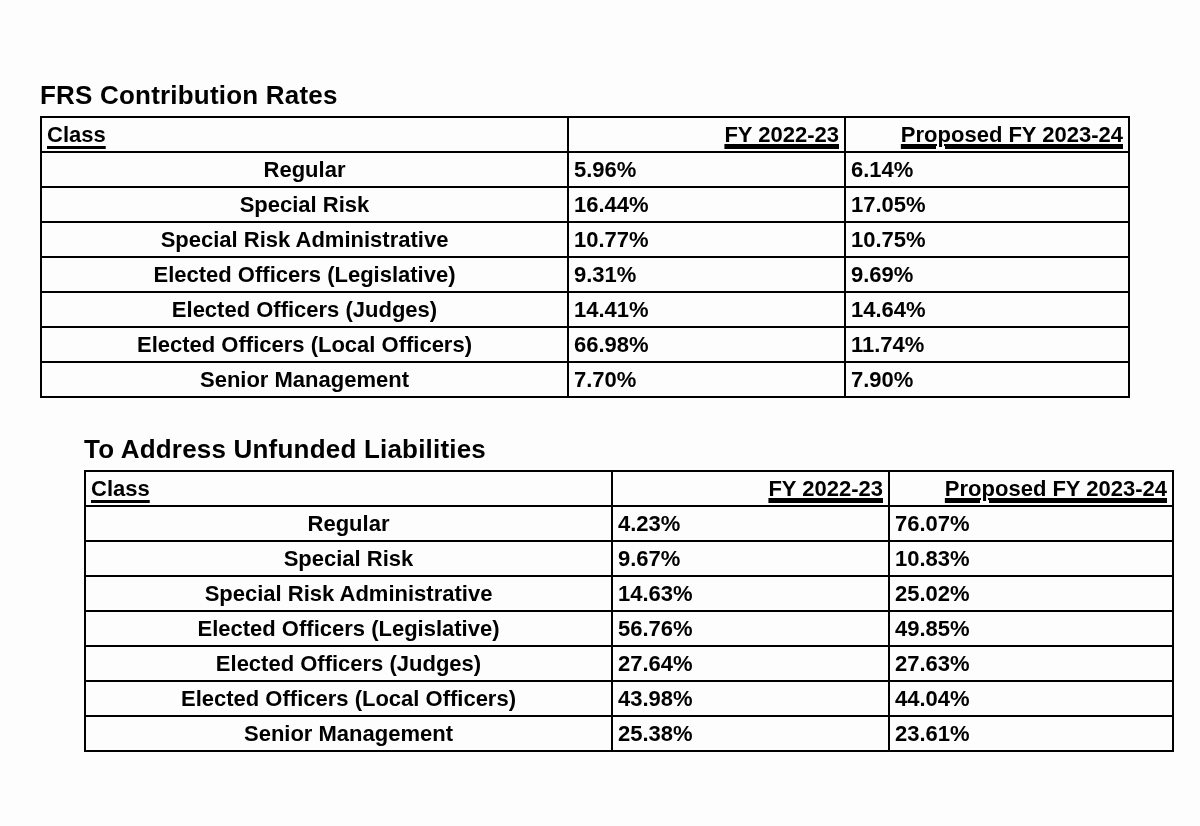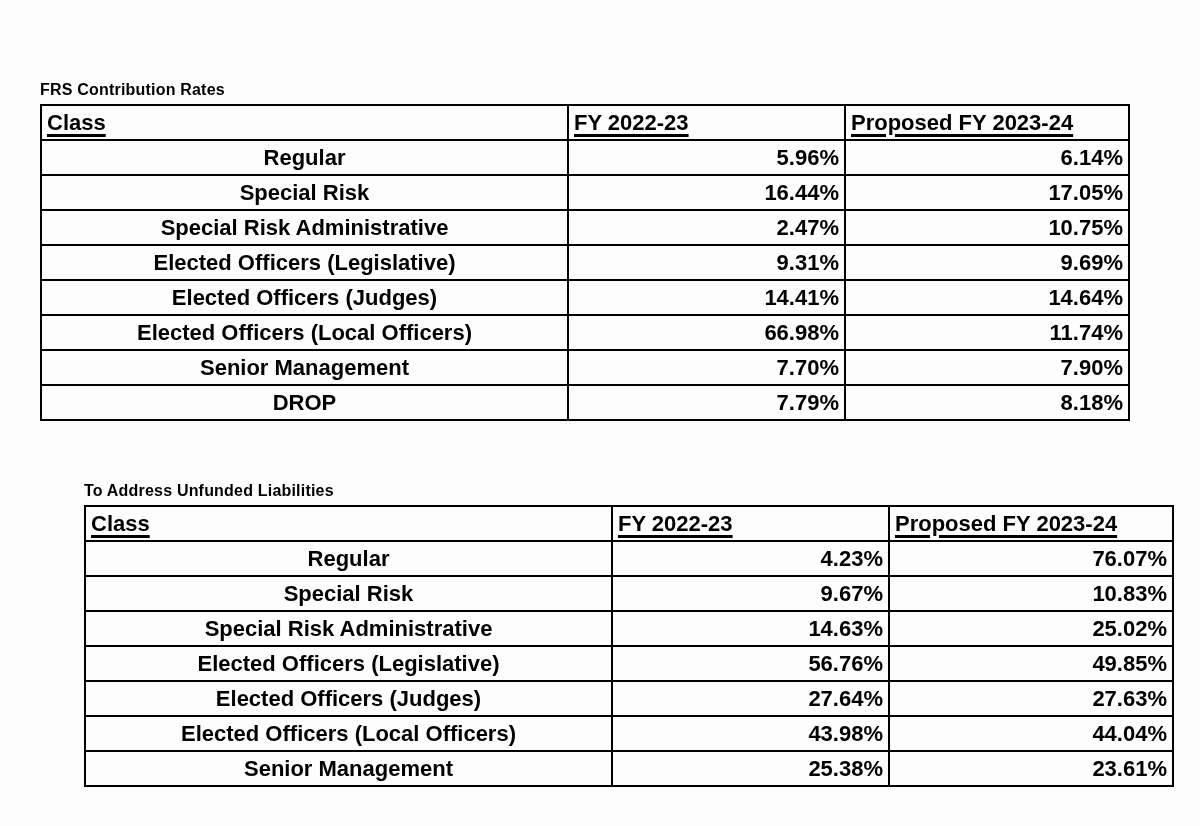--- a/index.html
+++ b/index.html
@@ -6,21 +6,21 @@
   html, body {
     width: 1200px; height: 826px;
     background: #fdfdfd;
     color: #000;
     font-family: "Liberation Sans", sans-serif;
     overflow: hidden;
   }
   .page { padding: 80px 0 0 40px; }
 
   .section-title {
-    font-size: 16px;
+    font-size: 26px;
     font-weight: bold;
     line-height: 1.2;
     margin-bottom: 5px;
     letter-spacing: 0.2px;
   }
 
   table {
     border-collapse: collapse;
     table-layout: fixed;
     width: 1088px;
@@ -34,31 +34,31 @@
     font-size: 22px;
     font-weight: bold;
     height: 35px;
     padding: 0 5px;
     white-space: nowrap;
     overflow: hidden;
     line-height: 1.1;
     vertical-align: middle;
   }
   th.h-left   { text-align: left; }
-  th.h-center { text-align: left; }
+  th.h-center { text-align: right; text-decoration: underline; }
   td.c-left   { text-align: center; }
-  td.c-right  { text-align: right; }
+  td.c-right  { text-align: left; }
 
   .u {
     text-decoration: underline;
     text-decoration-thickness: 2.5px;
     text-underline-offset: 4px;
   }
 
-  .section-second { margin-top: 60px; padding-left: 44px; }
+  .section-second { margin-top: 36px; padding-left: 44px; }
 </style>
 </head>
 <body>
 
 <div class="page">
 
   <section>
     <h2 class="section-title">FRS Contribution Rates</h2>
     <table>
       <colgroup>
@@ -85,21 +85,21 @@
             <td class="c-right">5.96%</td>
             <td class="c-right">6.14%</td>
           </tr>
           <tr>
             <td class="c-left">Special Risk</td>
             <td class="c-right">16.44%</td>
             <td class="c-right">17.05%</td>
           </tr>
           <tr>
             <td class="c-left">Special Risk Administrative</td>
-            <td class="c-right">2.47%</td>
+            <td class="c-right">10.77%</td>
             <td class="c-right">10.75%</td>
           </tr>
           <tr>
             <td class="c-left">Elected Officers (Legislative)</td>
             <td class="c-right">9.31%</td>
             <td class="c-right">9.69%</td>
           </tr>
           <tr>
             <td class="c-left">Elected Officers (Judges)</td>
             <td class="c-right">14.41%</td>
@@ -107,25 +107,20 @@
           </tr>
           <tr>
             <td class="c-left">Elected Officers (Local Officers)</td>
             <td class="c-right">66.98%</td>
             <td class="c-right">11.74%</td>
           </tr>
           <tr>
             <td class="c-left">Senior Management</td>
             <td class="c-right">7.70%</td>
             <td class="c-right">7.90%</td>
-          </tr>
-          <tr>
-            <td class="c-left">DROP</td>
-            <td class="c-right">7.79%</td>
-            <td class="c-right">8.18%</td>
           </tr>
         </tbody>
     </table>
   </section>
 
   <section class="section-second">
     <h2 class="section-title">To Address Unfunded Liabilities</h2>
     <table>
       <colgroup>
         <col class="col-class">

